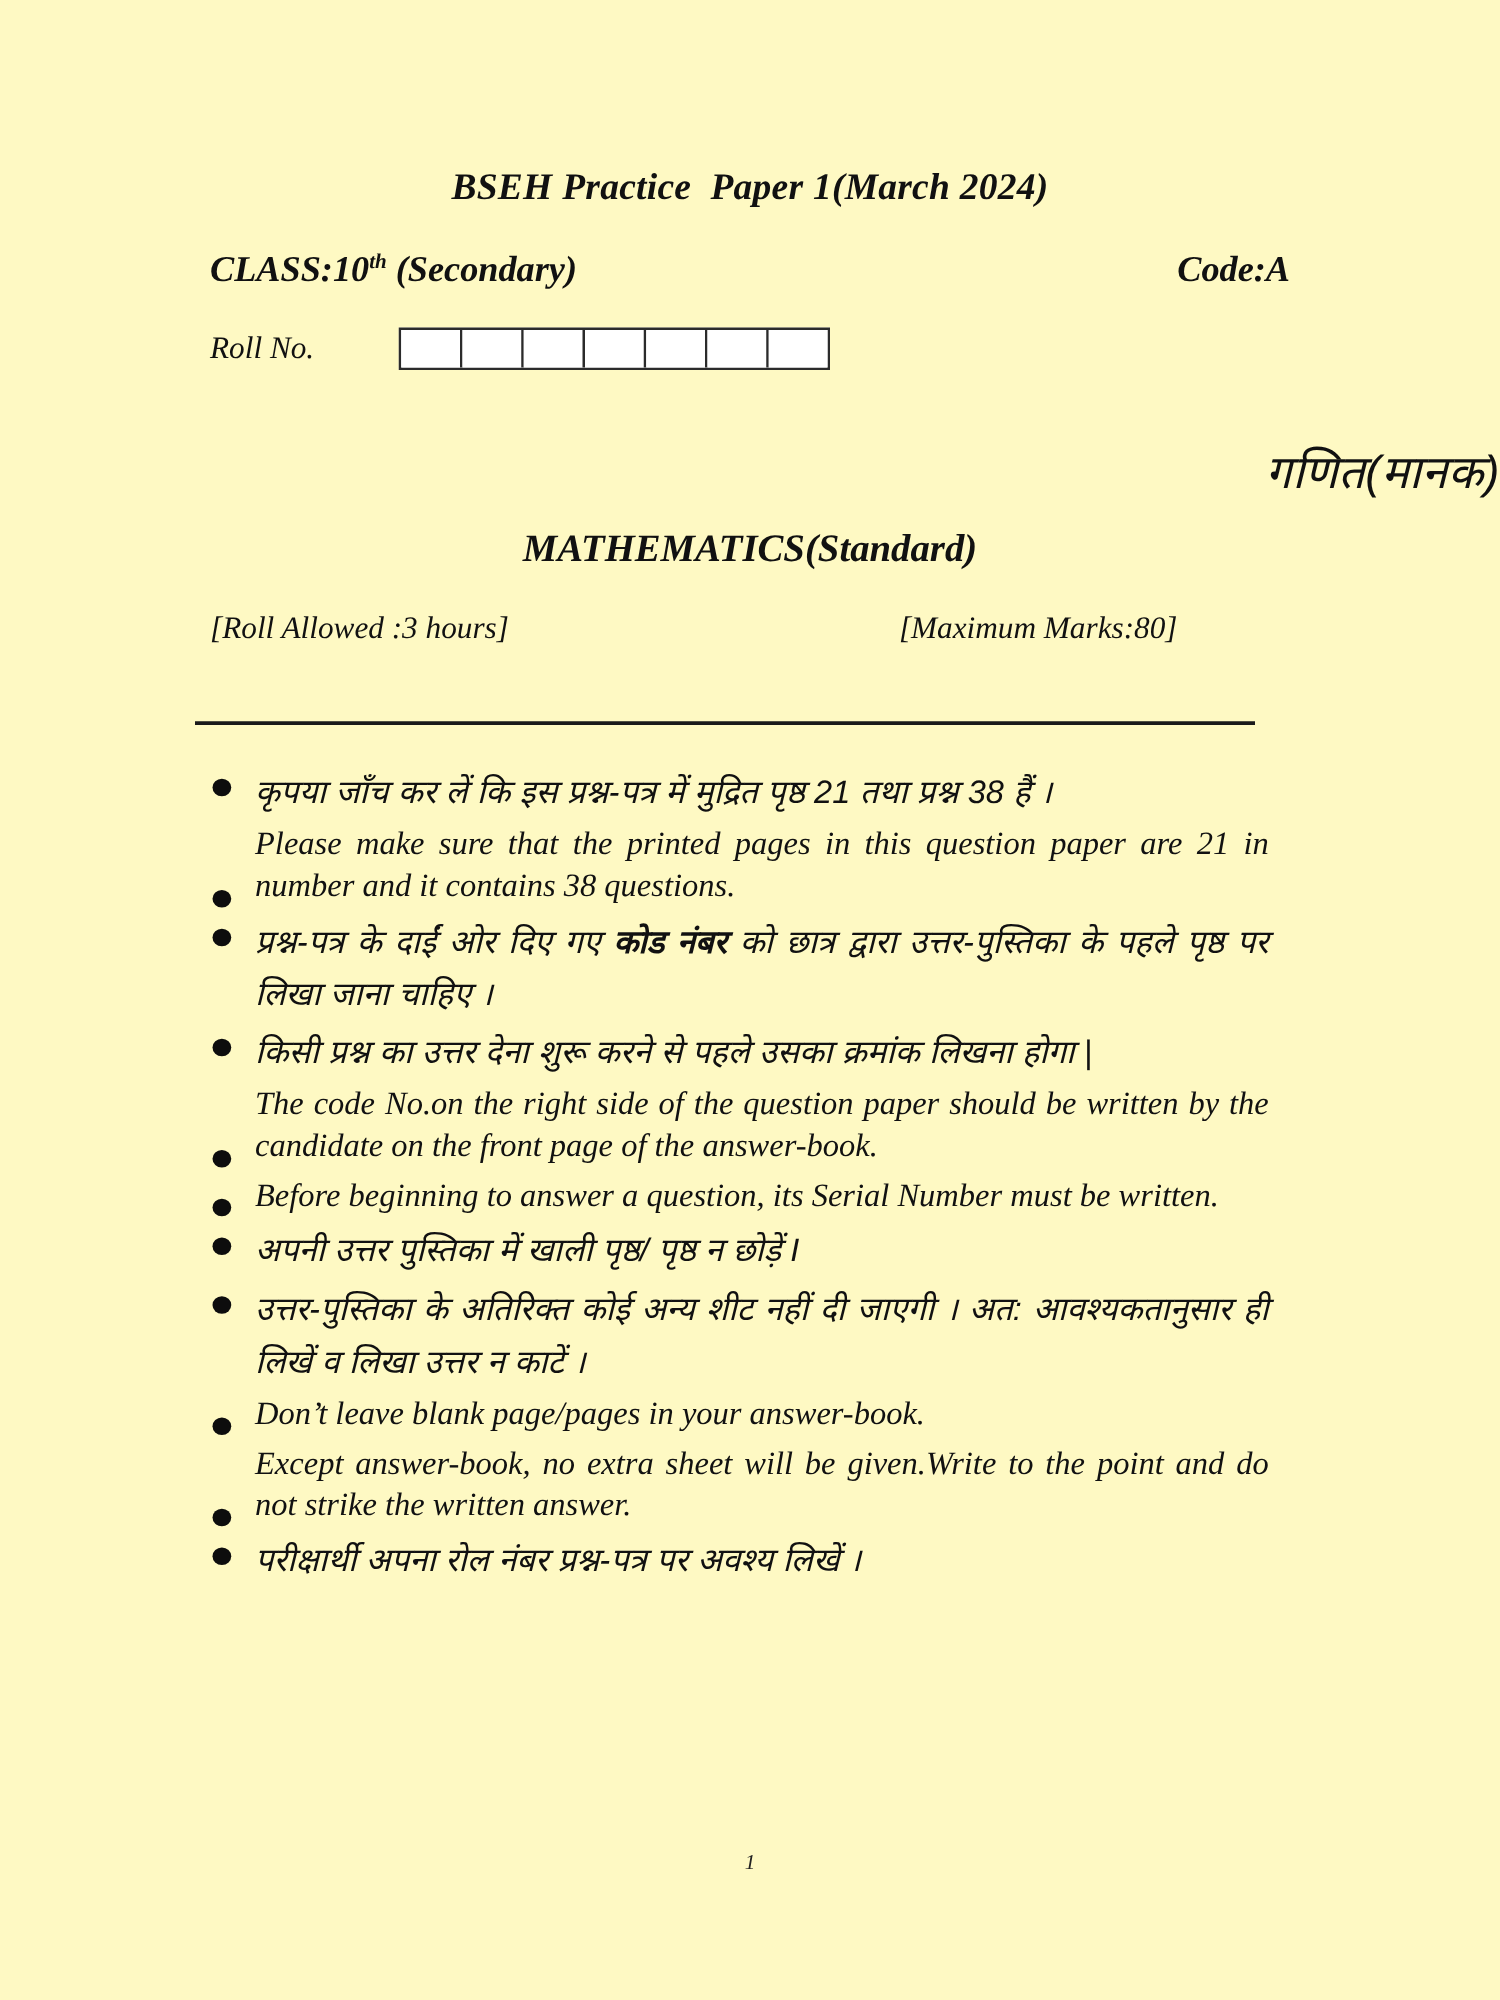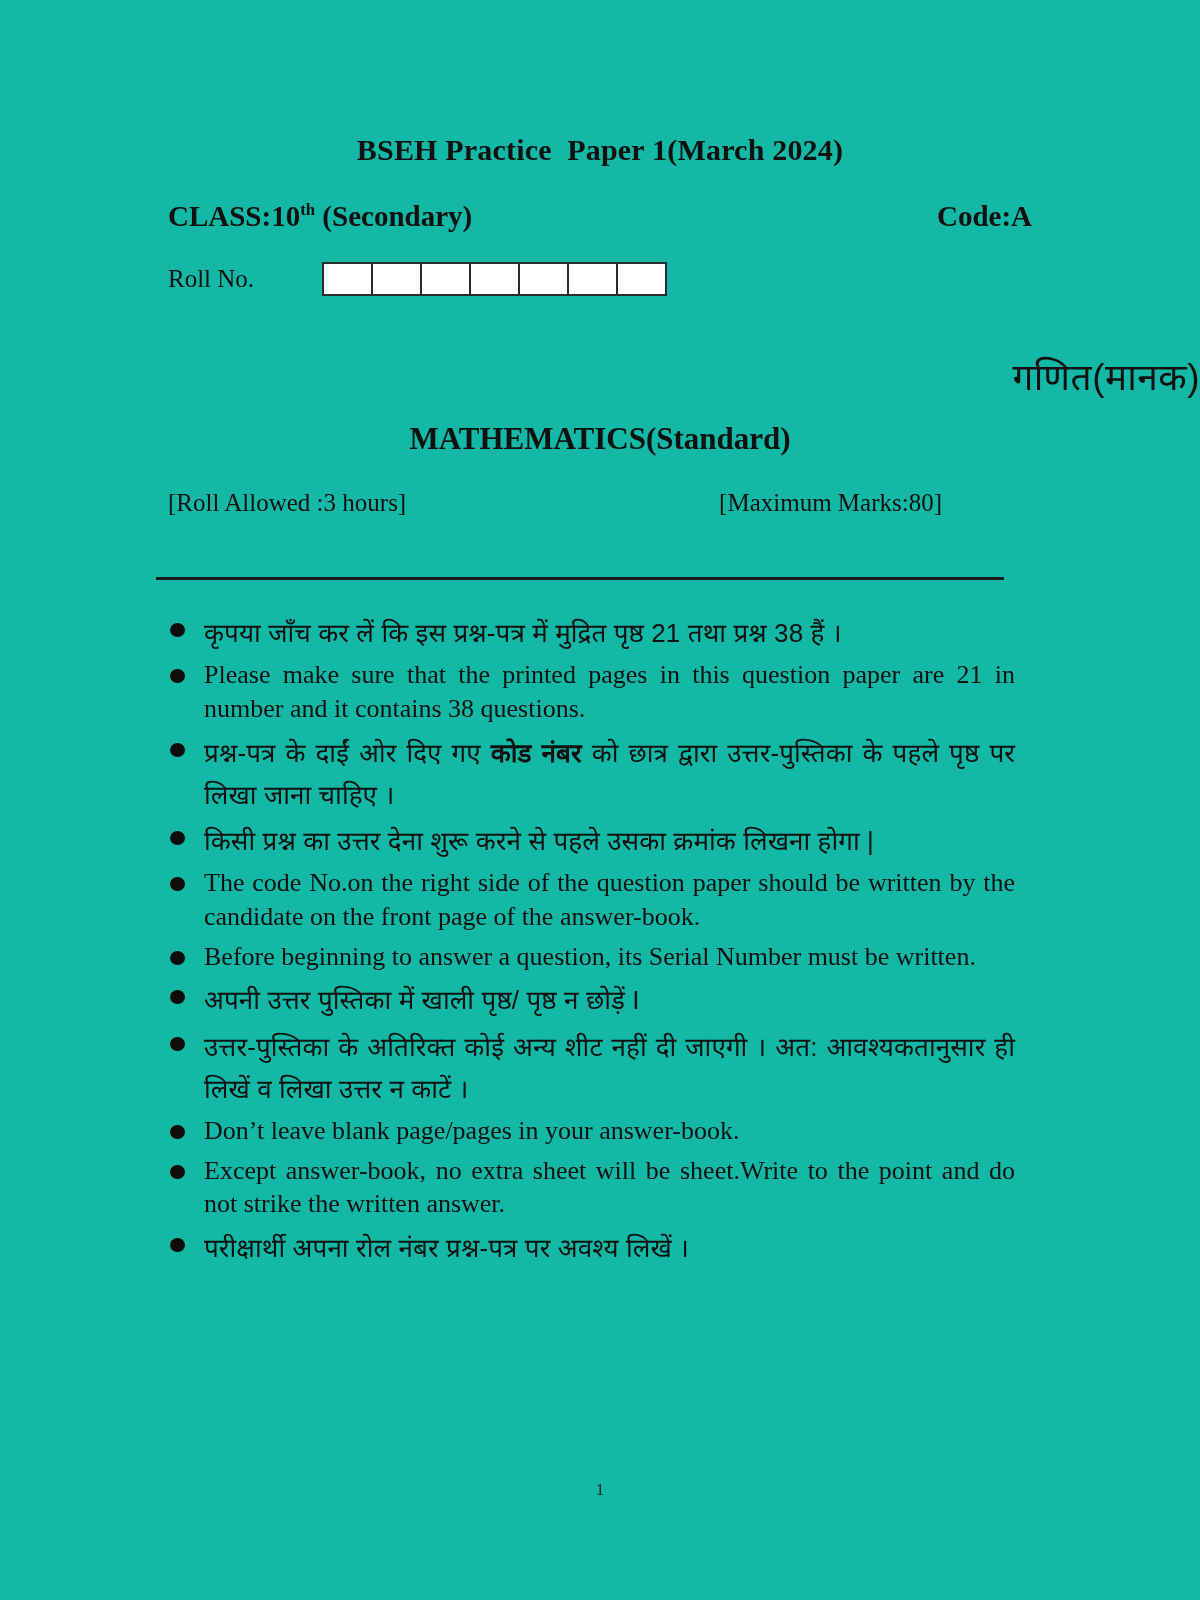--- a/index.html
+++ b/index.html
@@ -13,21 +13,22 @@
     position: relative;
     overflow: hidden;
     font-family: "Liberation Serif", "DejaVu Serif", serif;
     color: #111111;
     -webkit-font-smoothing: antialiased;
   }
 
   .page {
     position: absolute;
     inset: 0;
-    background: #14b8a6;
+    background: #fef9c3;
+    font-style: italic;
   }
 
   
   .doc-title {
     position: absolute;
     top: 133px;
     left: 0;
     width: 1200px;
     text-align: center;
     font-size: 30px;
@@ -158,21 +159,21 @@
   }
   .inst-text.hi b { font-weight: bold; }
   .inst-text.en {
     font-family: "Liberation Serif", "DejaVu Serif", serif;
     font-size: 26px;
     line-height: 1.30;
     text-align: justify;
     text-align-last: left;
   }
   .inst-item.hi-block { margin-bottom: 4px; }
-  .inst-item.en-block { margin-bottom: 6px; }
+  .inst-item.en-block { margin-bottom: 6px; align-items: flex-end; }
 
   .page-number {
     position: absolute;
     top: 1480px;
     left: 0;
     width: 1200px;
     text-align: center;
     font-size: 17px;
     font-family: "Liberation Serif", "DejaVu Serif", serif;
     color: #222;
@@ -246,21 +247,21 @@
       <div class="inst-item hi-block">
         <span class="bullet"></span>
         <div class="inst-text hi">उत्तर-पुस्तिका के अतिरिक्त कोई अन्य शीट नहीं दी जाएगी । अत: आवश्यकतानुसार ही लिखें व लिखा उत्तर न काटें ।</div>
       </div>
       <div class="inst-item en-block">
         <span class="bullet"></span>
         <div class="inst-text en">Don’t leave blank page/pages in your answer-book.</div>
       </div>
       <div class="inst-item en-block">
         <span class="bullet"></span>
-        <div class="inst-text en">Except answer-book, no extra sheet will be sheet.Write to the point and do not strike the written answer.</div>
+        <div class="inst-text en">Except answer-book, no extra sheet will be given.Write to the point and do not strike the written answer.</div>
       </div>
       <div class="inst-item hi-block">
         <span class="bullet"></span>
         <div class="inst-text hi">परीक्षार्थी अपना रोल नंबर प्रश्न-पत्र  पर अवश्य लिखें ।</div>
       </div>
     </div>
 
   <div class="page-number">1</div>
 
 </div>

